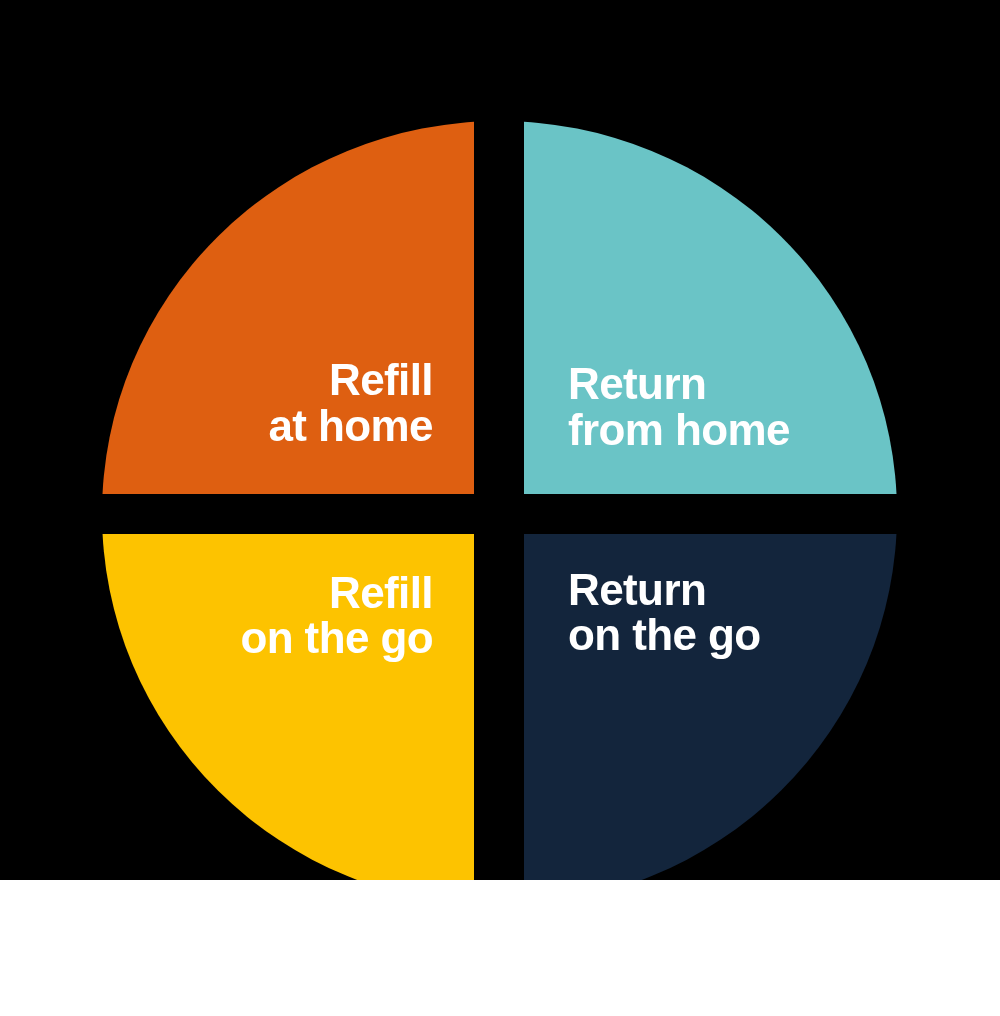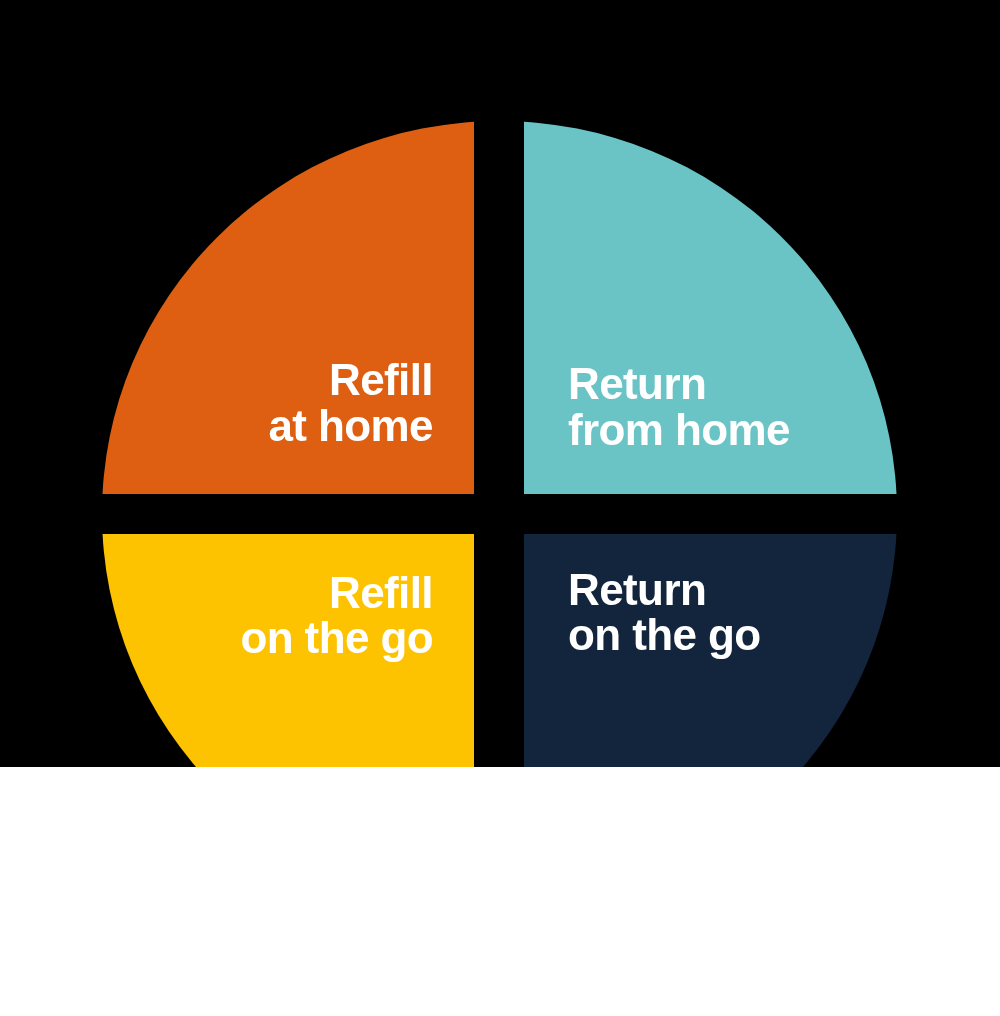--- a/index.html
+++ b/index.html
@@ -4,21 +4,21 @@
 <title>Refill Return Quadrant Diagram</title>
 <style>
   html, body {
     margin: 0;
     padding: 0;
     background: #ffffff;
   }
   #stage {
     position: relative;
     width: 1000px;
-    height: 767px;
+    height: 880px;
     background: #000000;
     overflow: hidden;
     font-family: "Liberation Sans", "DejaVu Sans", sans-serif;
   }
 
   
   .wedge {
     position: absolute;
     overflow: hidden;
     display: flex;

